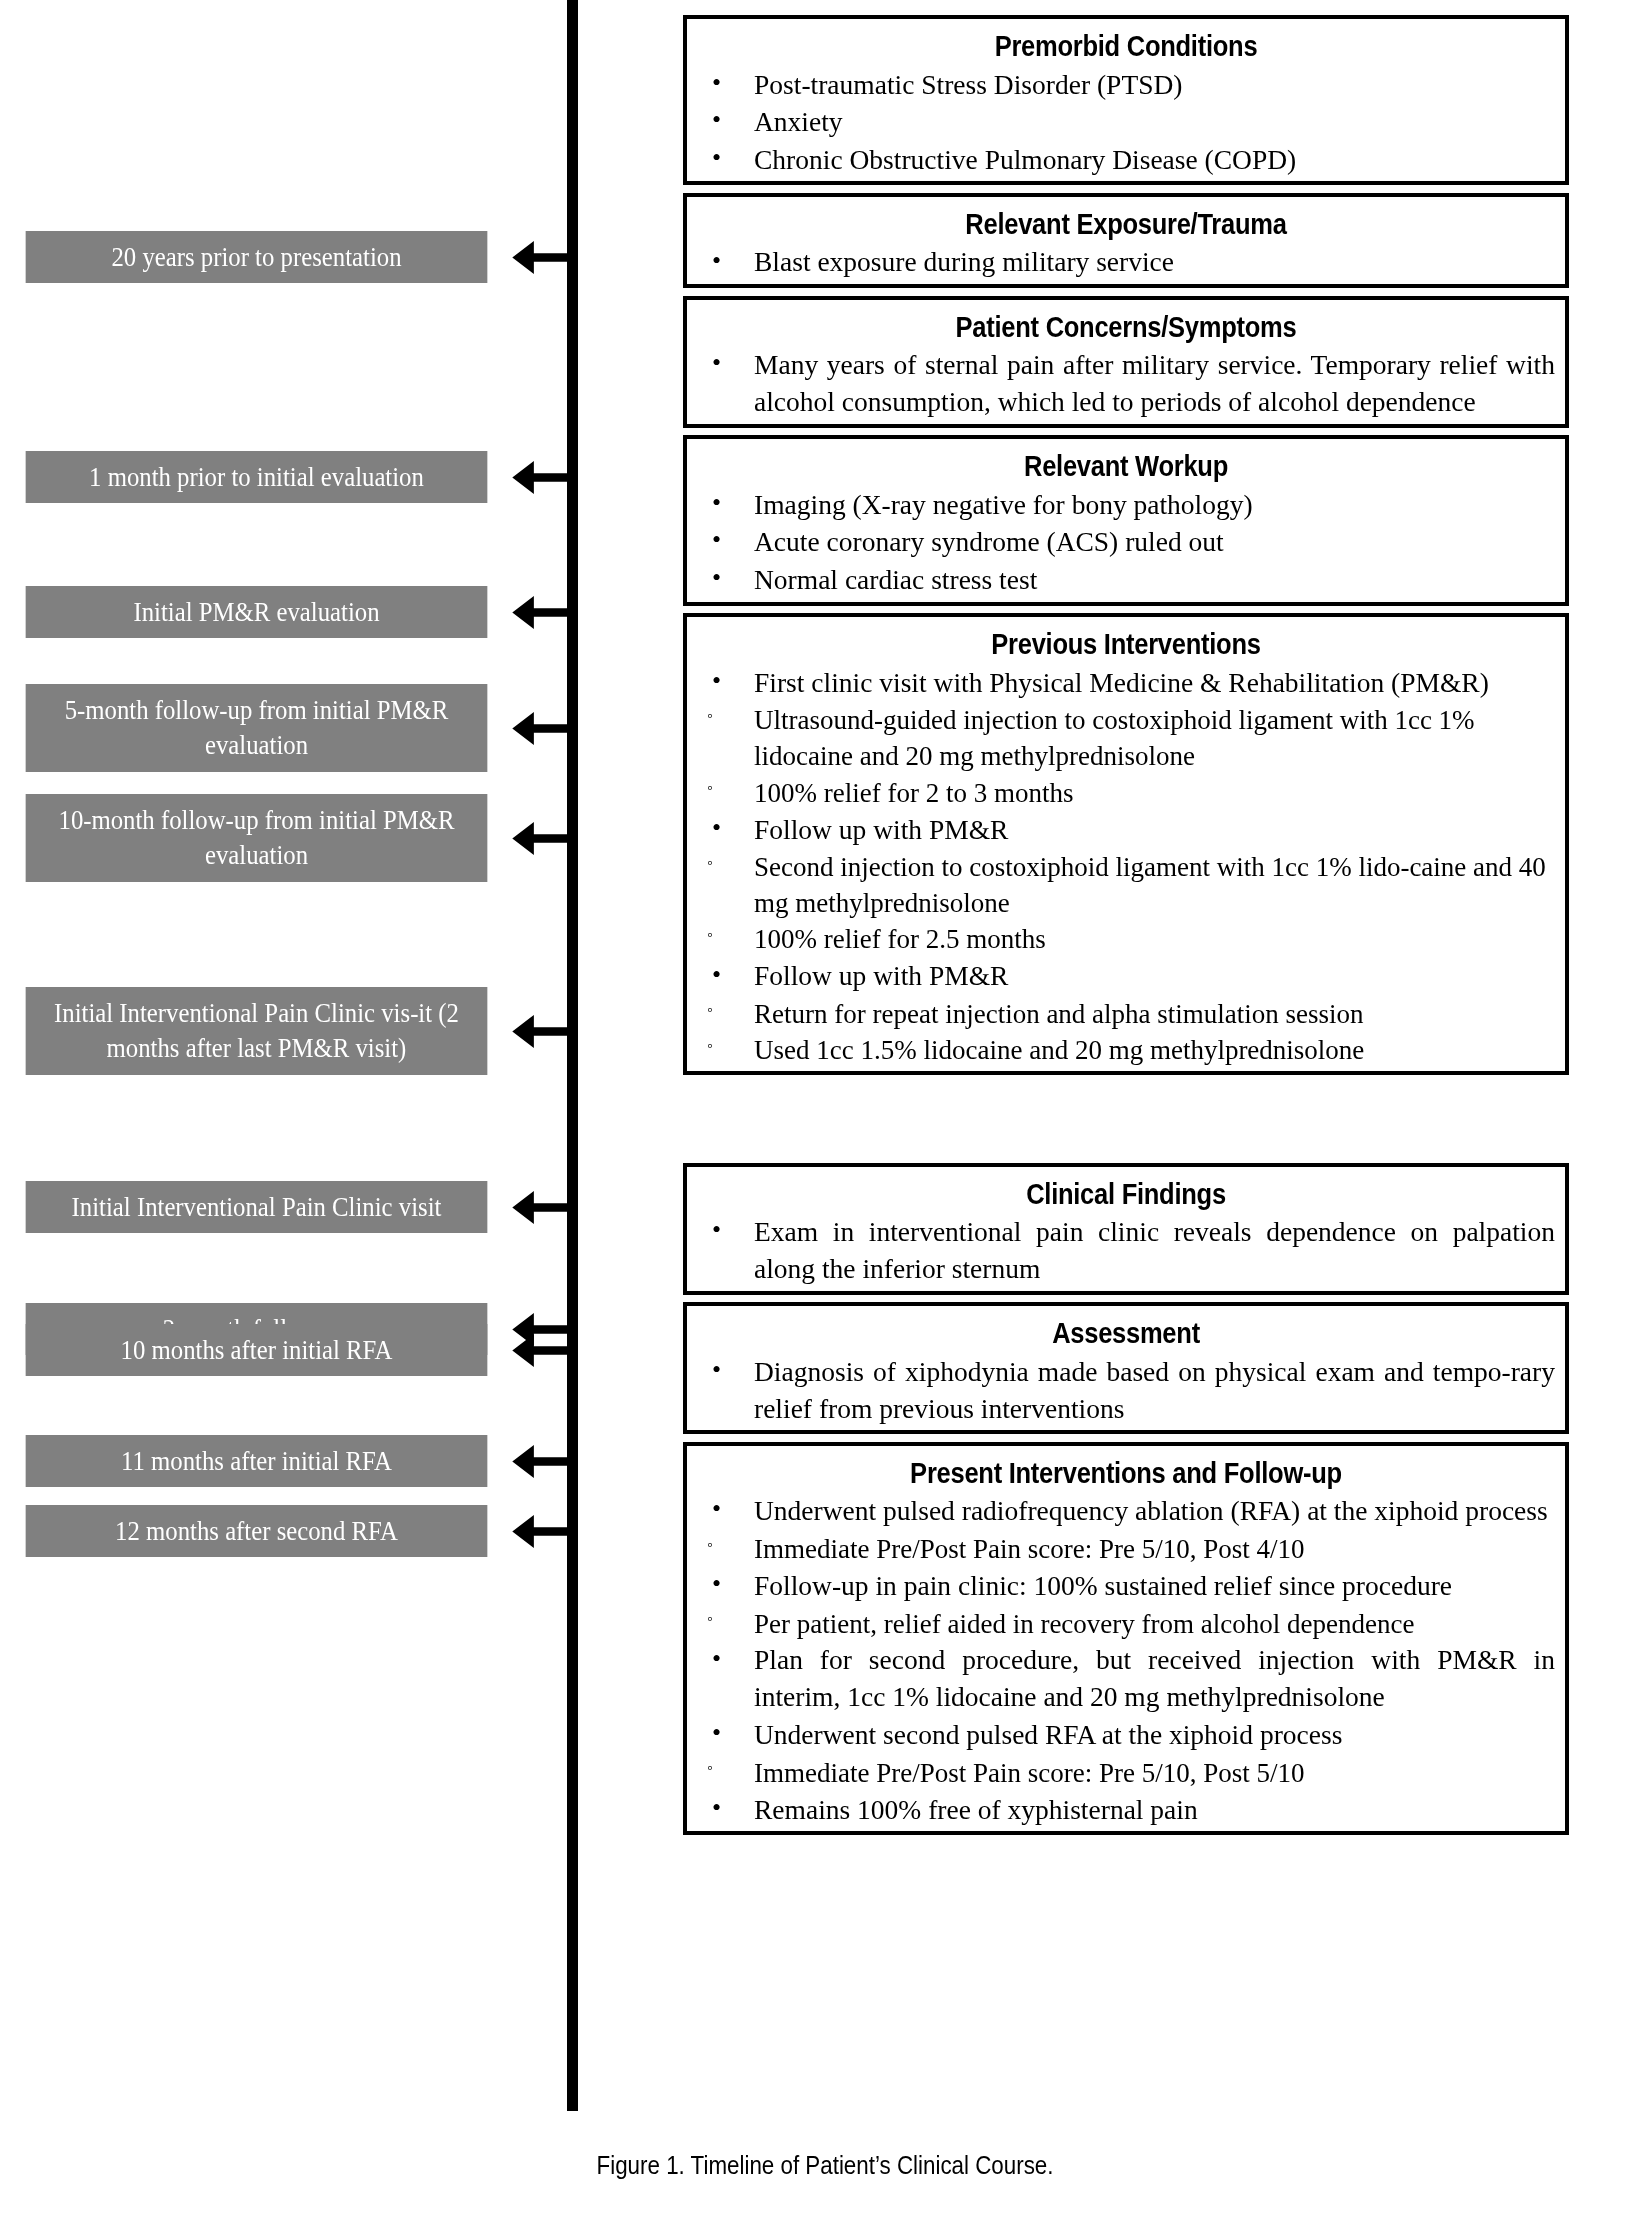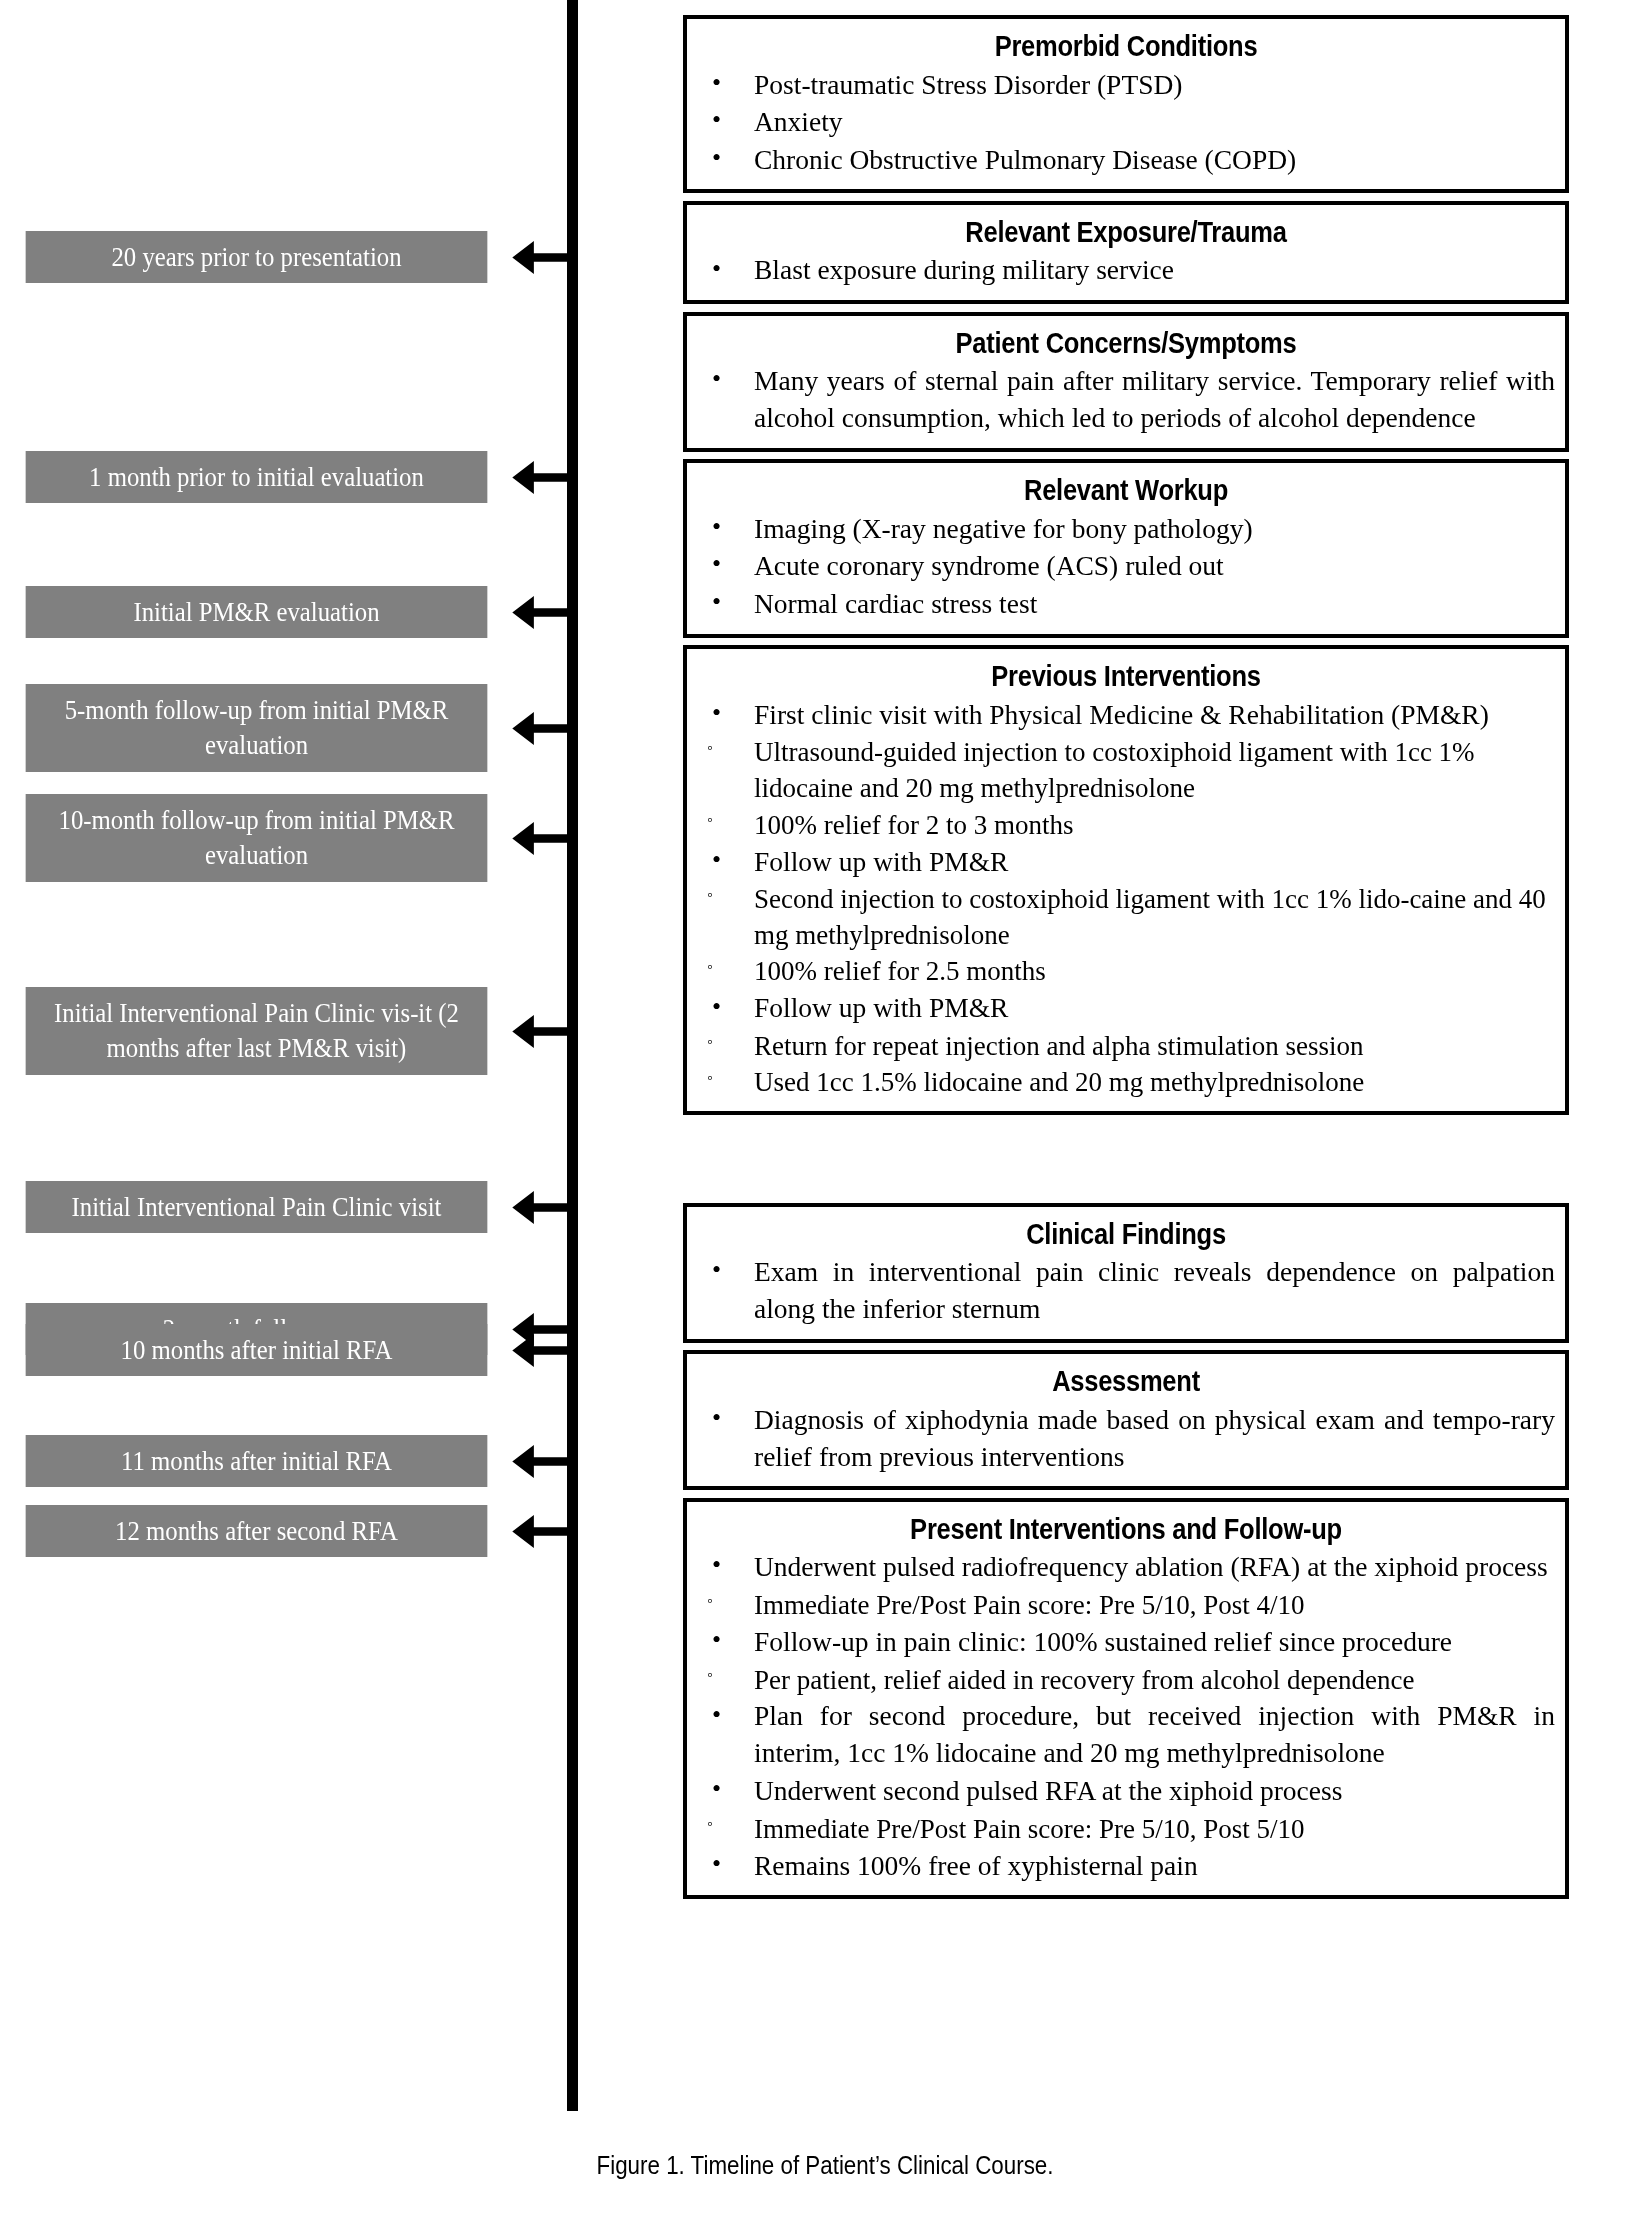--- a/index.html
+++ b/index.html
@@ -69,21 +69,21 @@
     position: absolute;
     left: 683px;
     top: 15px;
     width: 955px;
   }
   .card {
     border: 4.2px solid #000000;
     background: #ffffff;
     box-sizing: border-box;
     width: 886px;
-    padding: 5px 10px 10px 10px;
+    padding: 5px 10px 2px 10px;
     margin-bottom: 7.5px;
   }
   .card-title {
     font-family: "Liberation Sans", sans-serif;
     font-weight: bold;
     font-size: 29px;
     line-height: 1.18;
     text-align: center;
     color: #000000;
     transform: scaleX(0.88);

